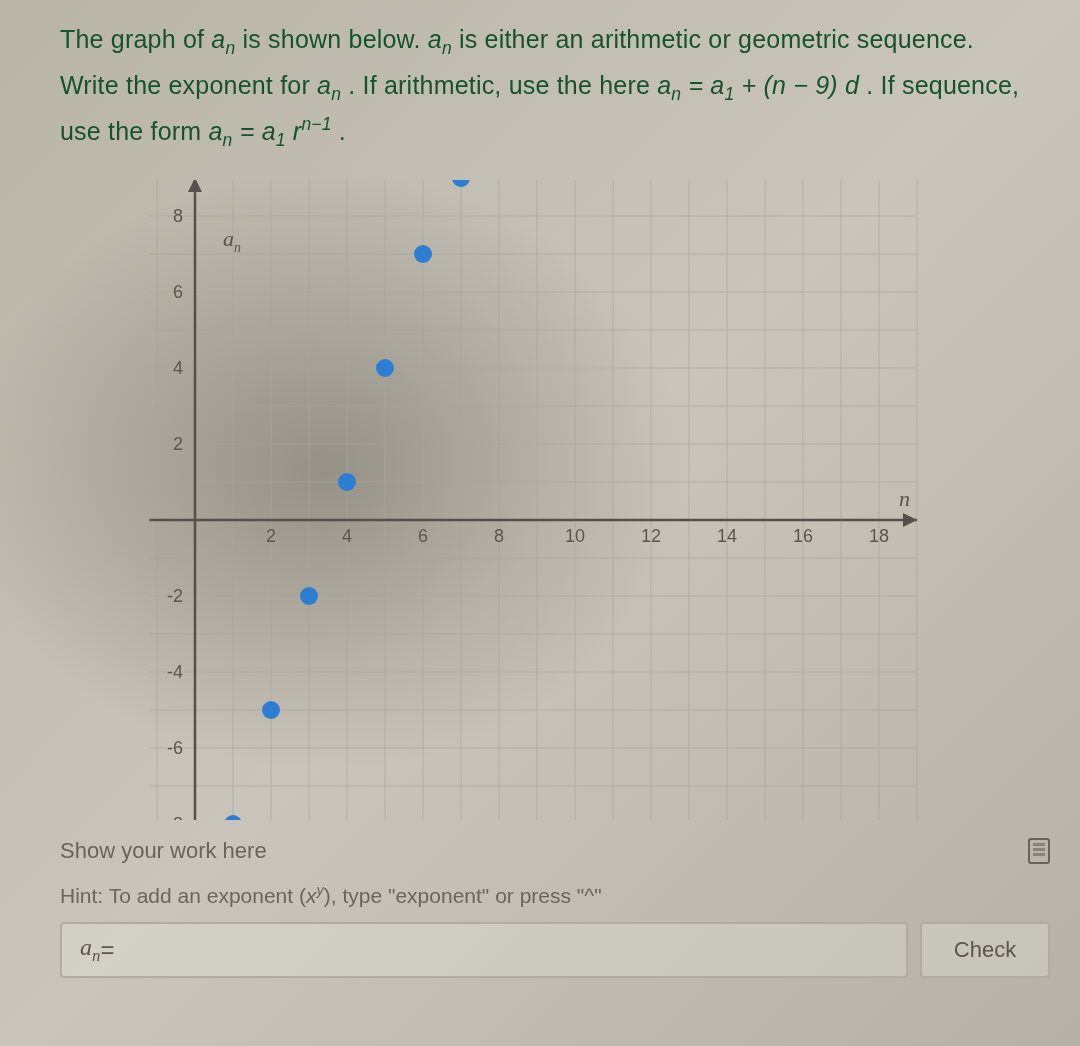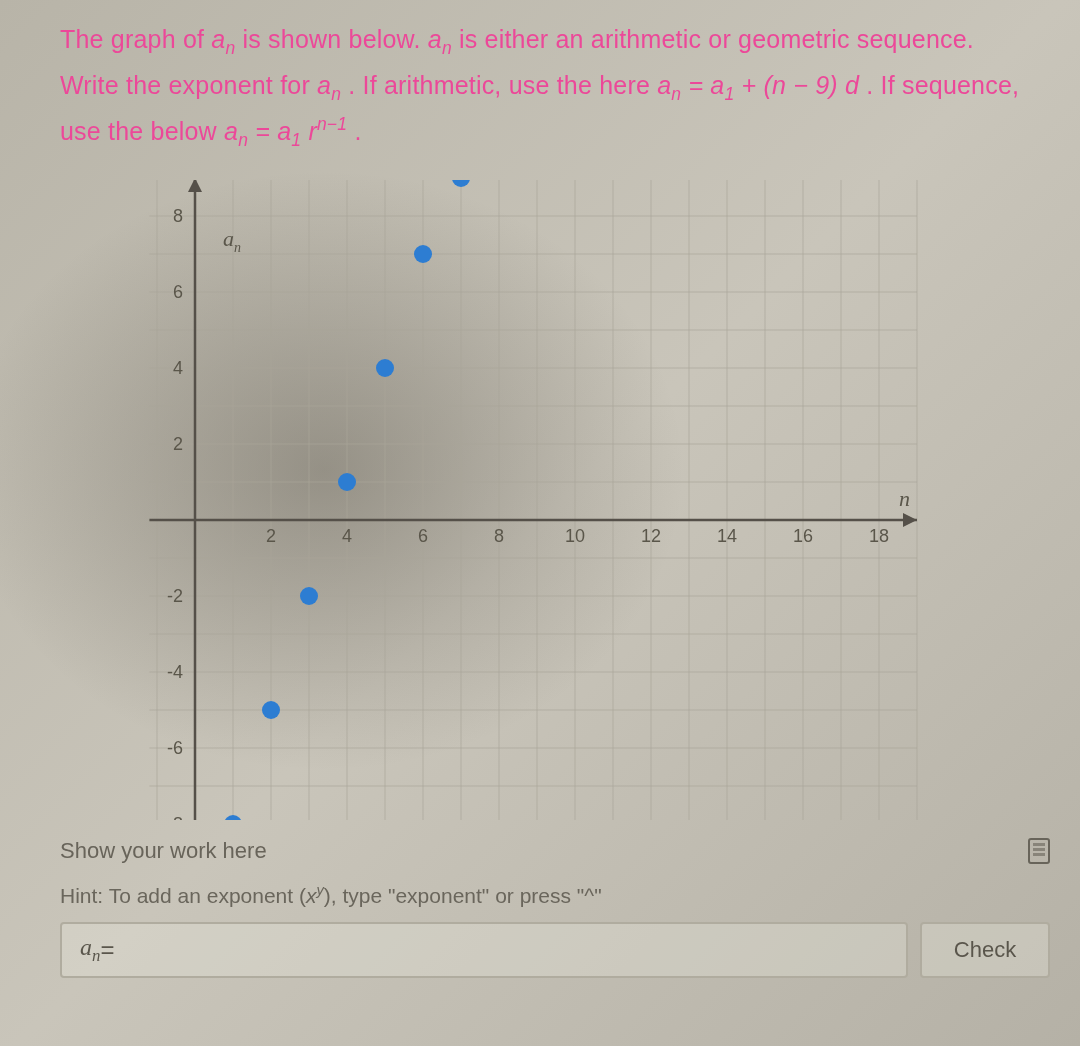--- a/index.html
+++ b/index.html
@@ -18,21 +18,21 @@
     background: radial-gradient(ellipse 600px 500px at 30% 45%, rgba(60,55,45,0.35) 0%, transparent 60%);
     pointer-events: none;
   }
   .content {
     padding: 18px 30px 0 60px;
     position: relative;
   }
   .question-text {
     font-size: 25px;
     line-height: 1.7;
-    color: #ec4899;
+    color: #14532d;
     filter: blur(0.6px);
     letter-spacing: 0.2px;
   }
   .math-sub { font-size: 0.7em; vertical-align: sub; }
   .math-sup { font-size: 0.7em; vertical-align: super; margin-top: 12px; }
   .chart-wrap {
     margin-top: 25px;
     margin-left: 40px;
   }
   svg.chart { display: block; }
@@ -125,21 +125,21 @@
     <i><span>a</span><span class="math-sub">n</span></i>
     <span>. If arithmetic, use the here </span>
     <i>
       <span>a</span><span class="math-sub">n</span>
       <span> = </span>
       <span>a</span><span class="math-sub">1</span>
       <span> + (n − 9) d</span>
     </i>
     <span>. If sequence,</span>
     <br>
-    <span>use the below </span>
+    <span>use the form </span>
     <i>
       <span>a</span><span class="math-sub">n</span>
       <span> = </span>
       <span>a</span><span class="math-sub">1</span>
       <span>r</span><span class="math-sup">n−1</span>
     </i>
     <span>.</span>
   </p>
 
   <div class="chart-wrap">

